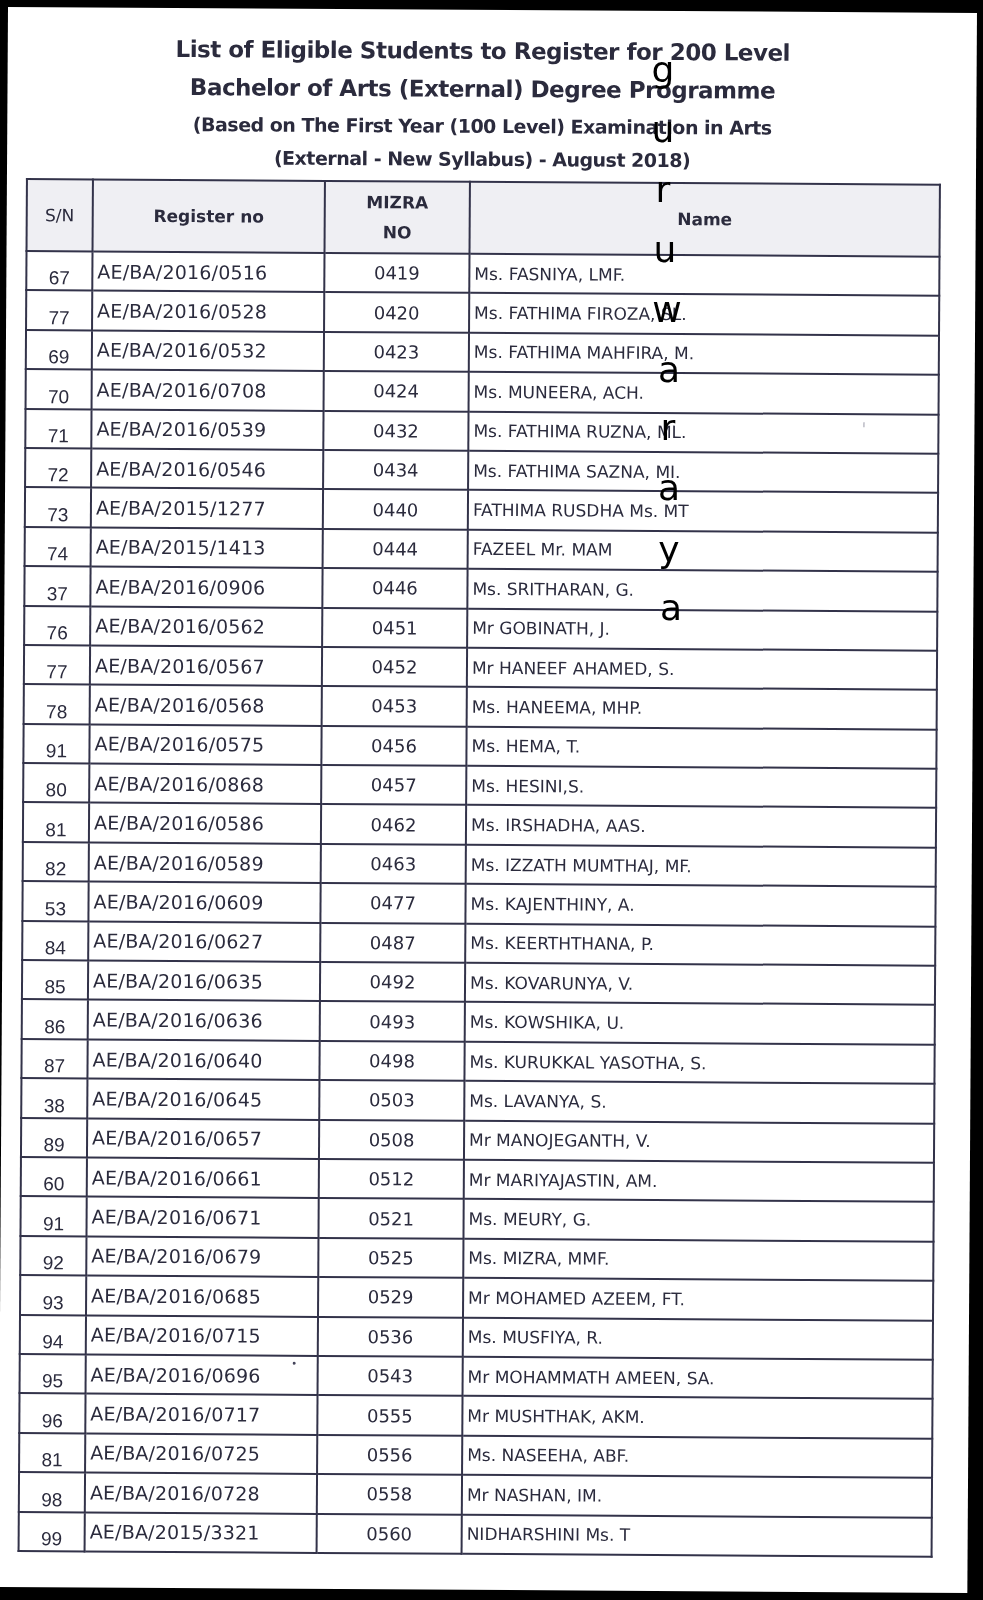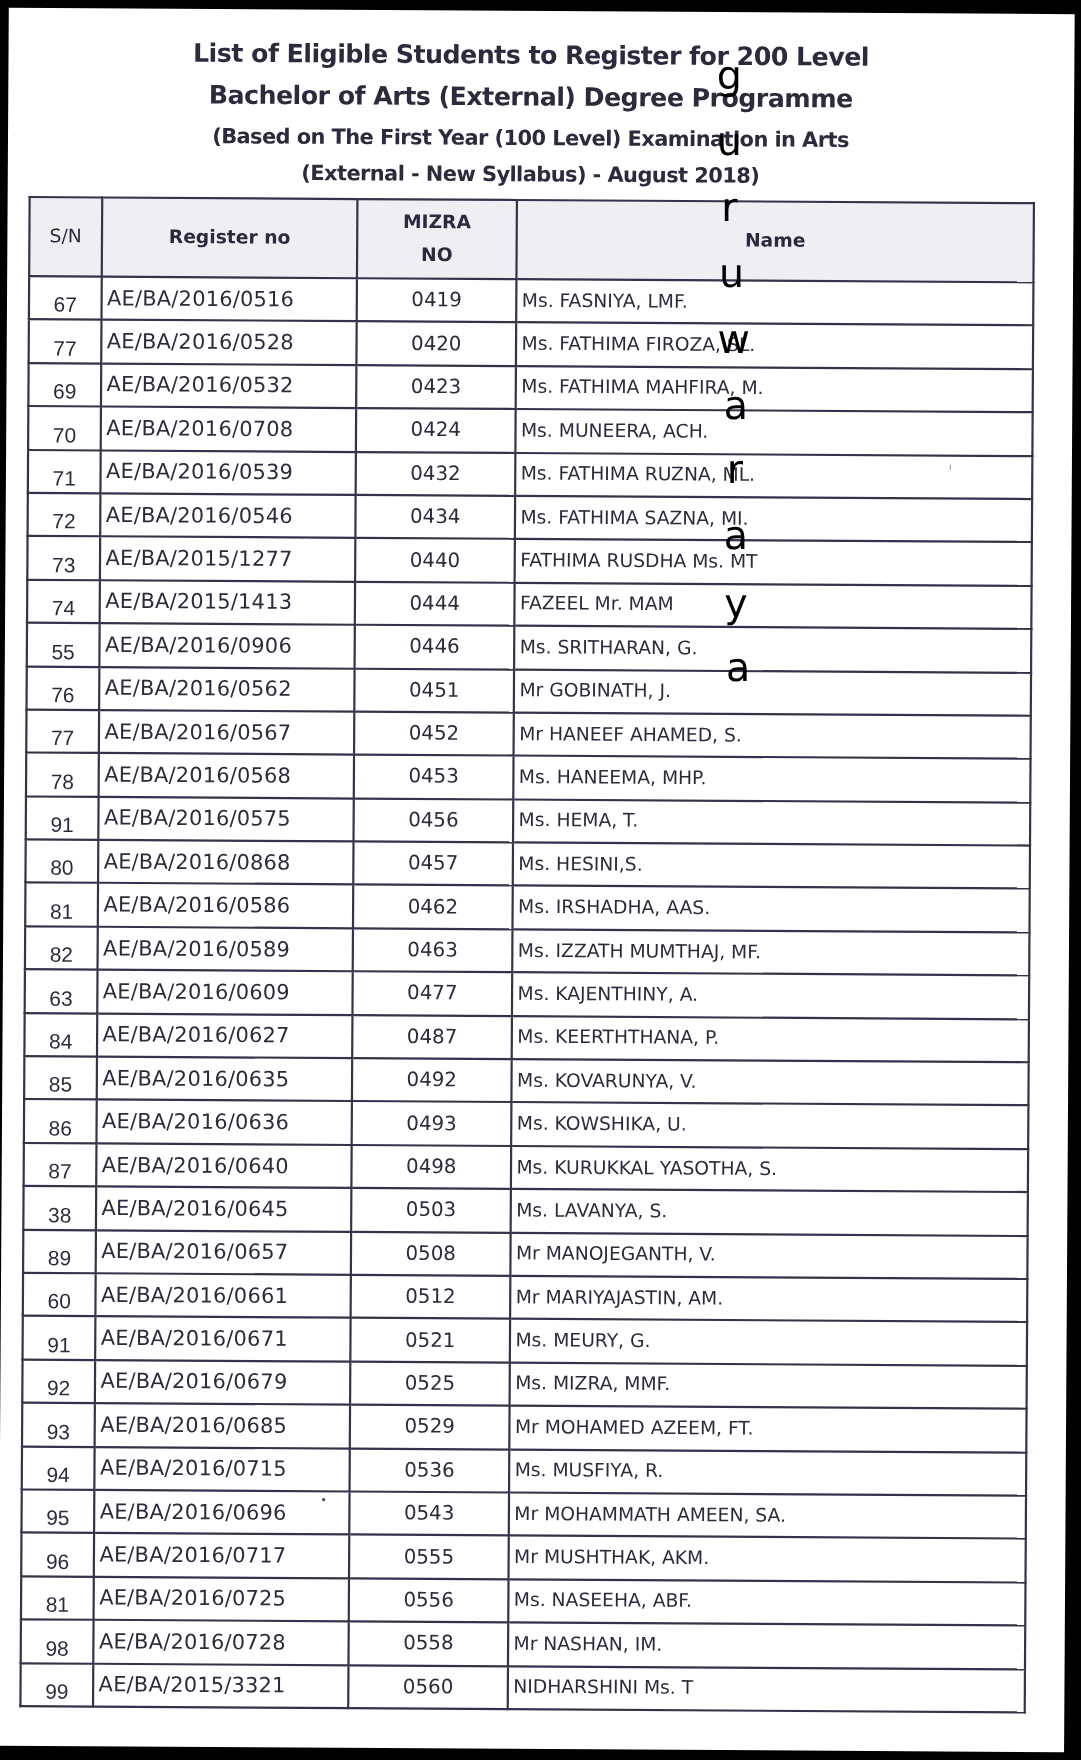--- a/index.html
+++ b/index.html
@@ -212,21 +212,21 @@
           <td class="idx">0440</td>
           <td class="name">FATHIMA RUSDHA Ms. MT</td>
         </tr>
         <tr>
           <td class="sn">74</td>
           <td class="reg">AE/BA/2015/1413</td>
           <td class="idx">0444</td>
           <td class="name">FAZEEL  Mr. MAM</td>
         </tr>
         <tr>
-          <td class="sn">55</td>
+          <td class="sn">37</td>
           <td class="reg">AE/BA/2016/0906</td>
           <td class="idx">0446</td>
           <td class="name">Ms. SRITHARAN, G.</td>
         </tr>
         <tr>
           <td class="sn">76</td>
           <td class="reg">AE/BA/2016/0562</td>
           <td class="idx">0451</td>
           <td class="name">Mr GOBINATH, J.</td>
         </tr>
@@ -260,21 +260,21 @@
           <td class="idx">0462</td>
           <td class="name">Ms. IRSHADHA, AAS.</td>
         </tr>
         <tr>
           <td class="sn">82</td>
           <td class="reg">AE/BA/2016/0589</td>
           <td class="idx">0463</td>
           <td class="name">Ms. IZZATH MUMTHAJ, MF.</td>
         </tr>
         <tr>
-          <td class="sn">63</td>
+          <td class="sn">53</td>
           <td class="reg">AE/BA/2016/0609</td>
           <td class="idx">0477</td>
           <td class="name">Ms. KAJENTHINY, A.</td>
         </tr>
         <tr>
           <td class="sn">84</td>
           <td class="reg">AE/BA/2016/0627</td>
           <td class="idx">0487</td>
           <td class="name">Ms. KEERTHTHANA, P.</td>
         </tr>

